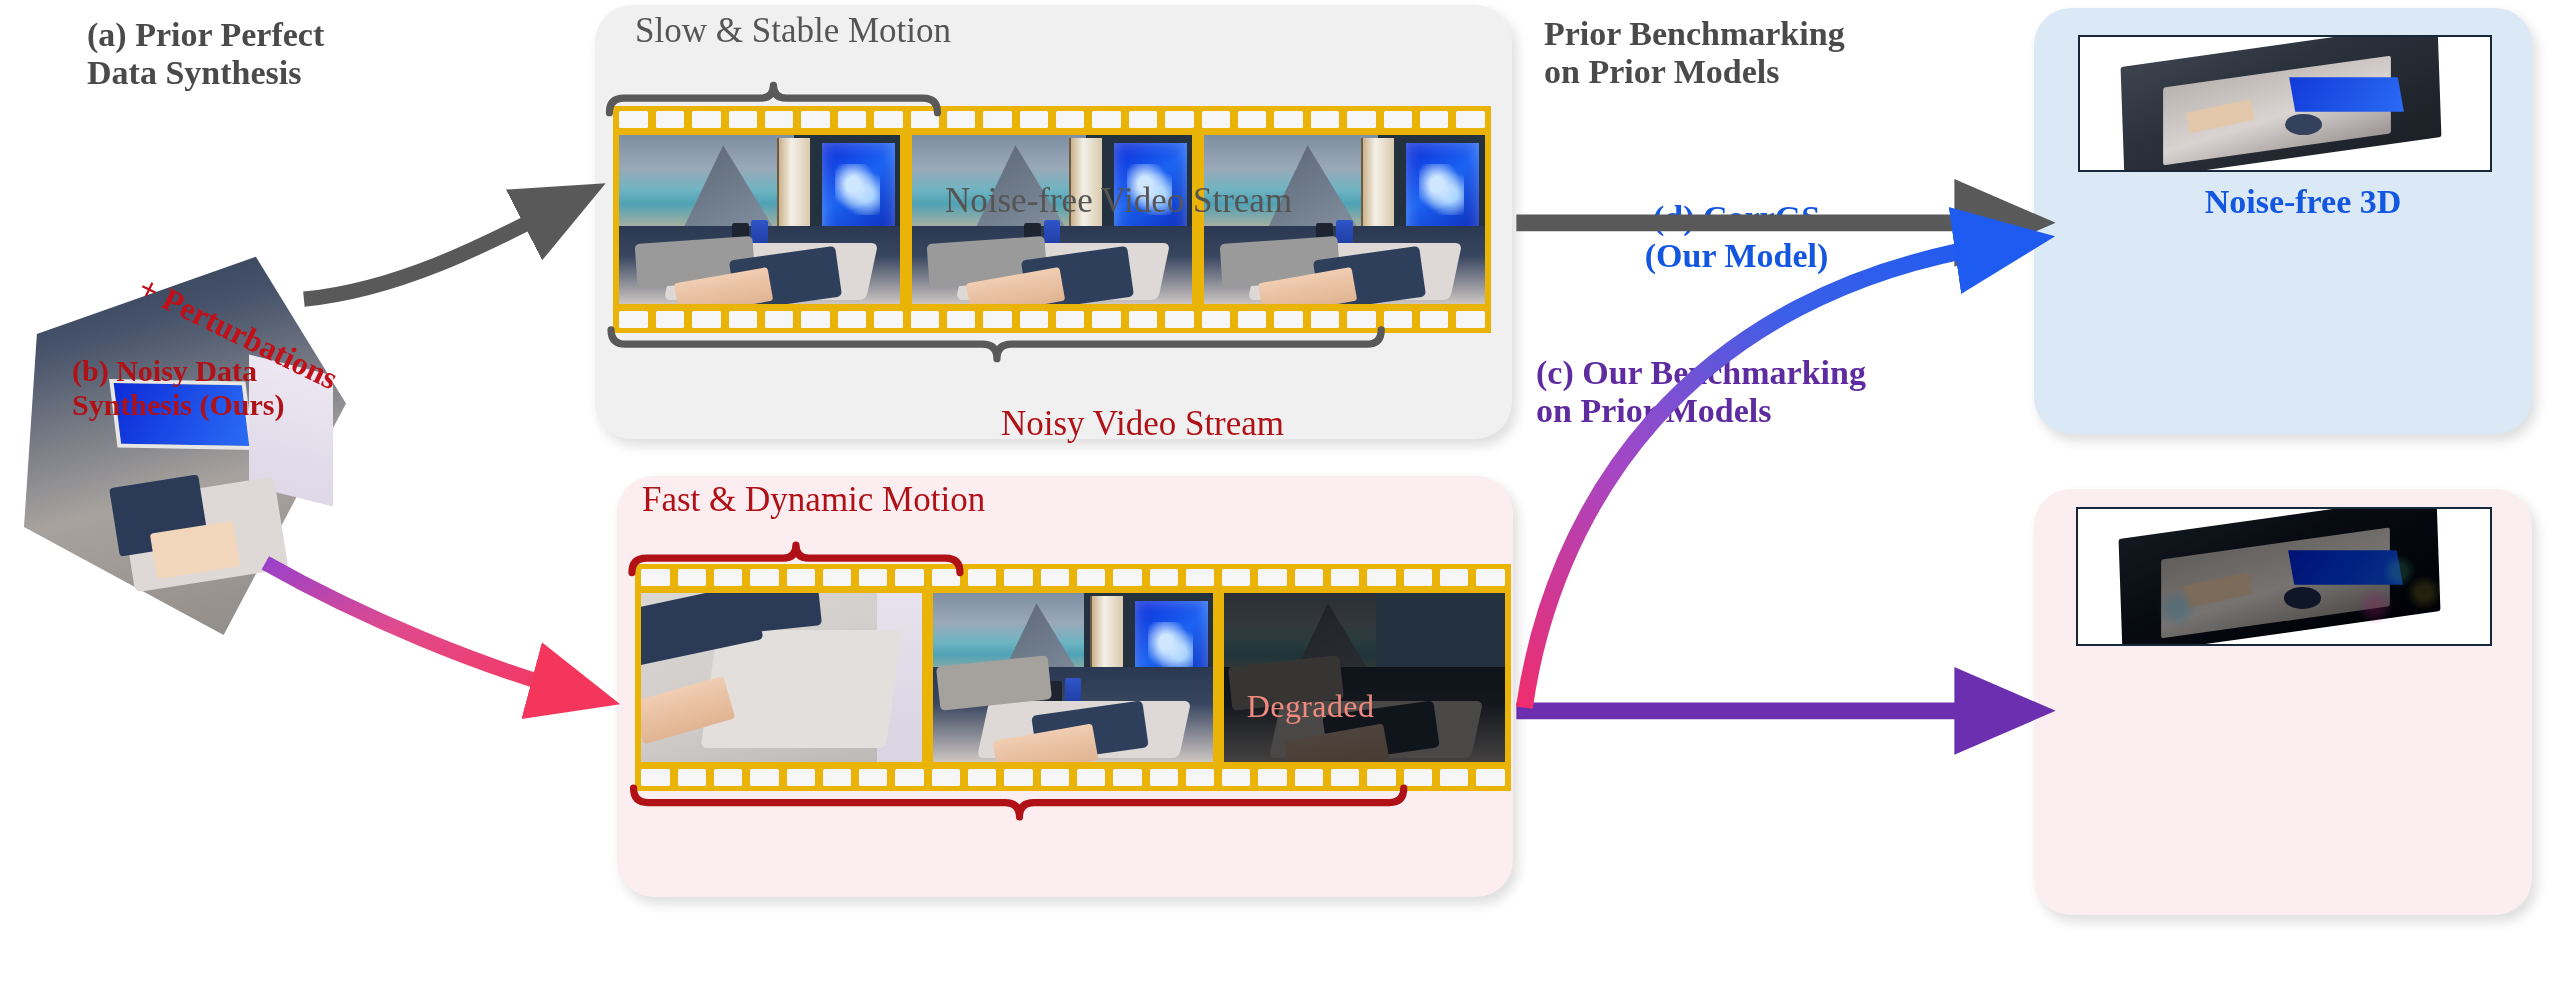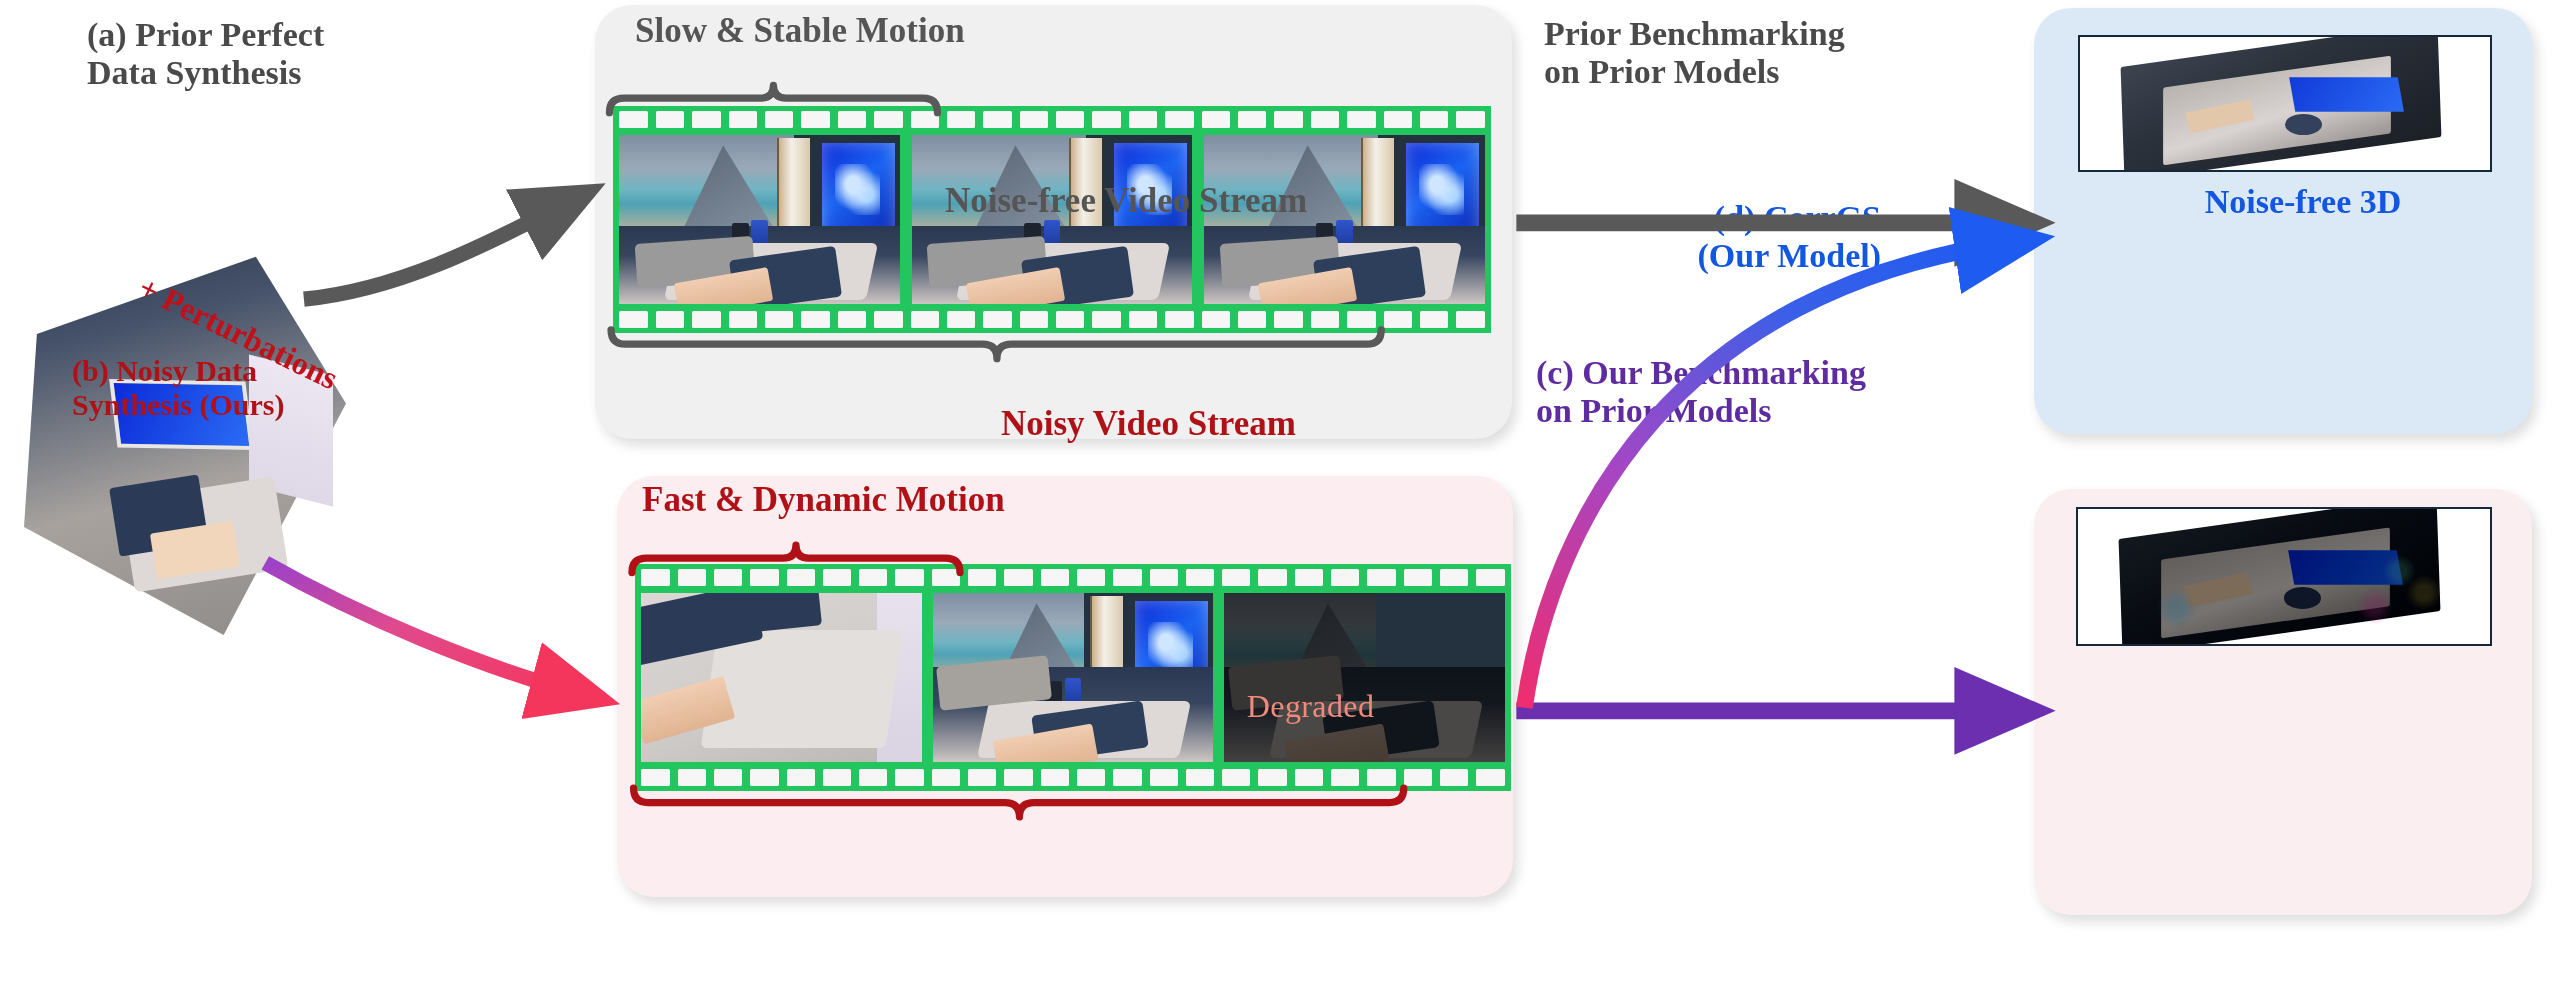--- a/index.html
+++ b/index.html
@@ -9,44 +9,44 @@
   .fig{position:absolute;inset:0;}
 
   
   .panel{position:absolute;border-radius:37px;box-shadow:4.8px 6.4px 11.3px rgba(0,0,0,.13);}
   #panel-clean {left:595px; top:4.8px;   width:917px; height:434px;  background:#f0f0f0;}
   #panel-noisy {left:617px; top:476px; width:896px; height:421px;  background:#fbedf0;}
   #panel-out-clean{left:2034px; top:8px;  width:498px; height:426px; background:#dbe9f7;}
   #panel-out-noisy{left:2034px; top:489px; width:498px; height:426px; background:#fbeef1;}
 
   
-  .panel-title{position:absolute;font-weight:bold;white-space:nowrap;line-height:1;}
+  .panel-title{position:absolute;font-weight:normal;white-space:nowrap;line-height:1;}
   #title-slow  {left:635px; top:13px;  font-size:35px;color:#555555;}
   #title-nfvs  {left:945px;top:183px; font-size:35px;color:#555555;text-align:right;}
   #title-fast  {left:642px; top:482px; font-size:35px;color:#b01117;}
   #title-nvs   {left:1001px;top:406px; font-size:35px;color:#b01117;}
 
   
   .cap{position:absolute;font-weight:bold;line-height:1.12;}
   #cap-a{left:87px;  top:16px;  width:346px; font-size:34px;color:#4a4a4a;}
   #cap-b{left:72px;   top:354px; width:386px; font-size:30px;color:#b01117;}
   #cap-prior{left:1544px;top:14.5px; width:450px;font-size:34px;color:#4a4a4a;}
-  #cap-d{left:1592px; top:199px; width:289px; font-size:34px;color:#1356e0;text-align:right;}
+  #cap-d{left:1592px; top:199px; width:289px; font-size:34px;color:#1356e0;text-align:center;}
   #cap-c{left:1536px; top:354px; width:474px; font-size:34px;color:#5e2ba0;}
   #label-nf3d{position:absolute;left:2034px;top:183px;width:498px;text-align:center;
               font-size:34px;font-weight:bold;color:#1356e0;padding-left:20px;}
   #label-n3d {position:absolute;left:2034px;top:415px;width:498px;text-align:center;
               font-size:34px;font-weight:bold;color:#b01117;}
 
   
   #cap-perturb{position:absolute;left:149px;top:269px;font-size:32px;font-weight:bold;
                color:#c20f18;transform:rotate(26deg);transform-origin:left top;white-space:nowrap;}
 
   
-  .strip{position:absolute;background:#22c55e;}
+  .strip{position:absolute;background:#eab308;}
   #strip-clean{left:613px; top:106px; width:878px; height:227px;}
   #strip-noisy{left:635px; top:564px; width:876px; height:227px;}
   .perfs{position:absolute;left:0;right:0;height:27px;display:flex;gap:8px;
          padding:4.8px 6.4px;box-sizing:border-box;}
   .perfs.top{top:0;} .perfs.bot{bottom:0;}
   .perf{flex:1 1 0;background:#f6f6f6;border-radius:1.6px;}
   .frames{position:absolute;left:6.4px;right:6.4px;top:29px;bottom:29px;
           display:flex;gap:11.3px;}
   .frame{flex:1 1 0;position:relative;overflow:hidden;background:#24313f;}
 

